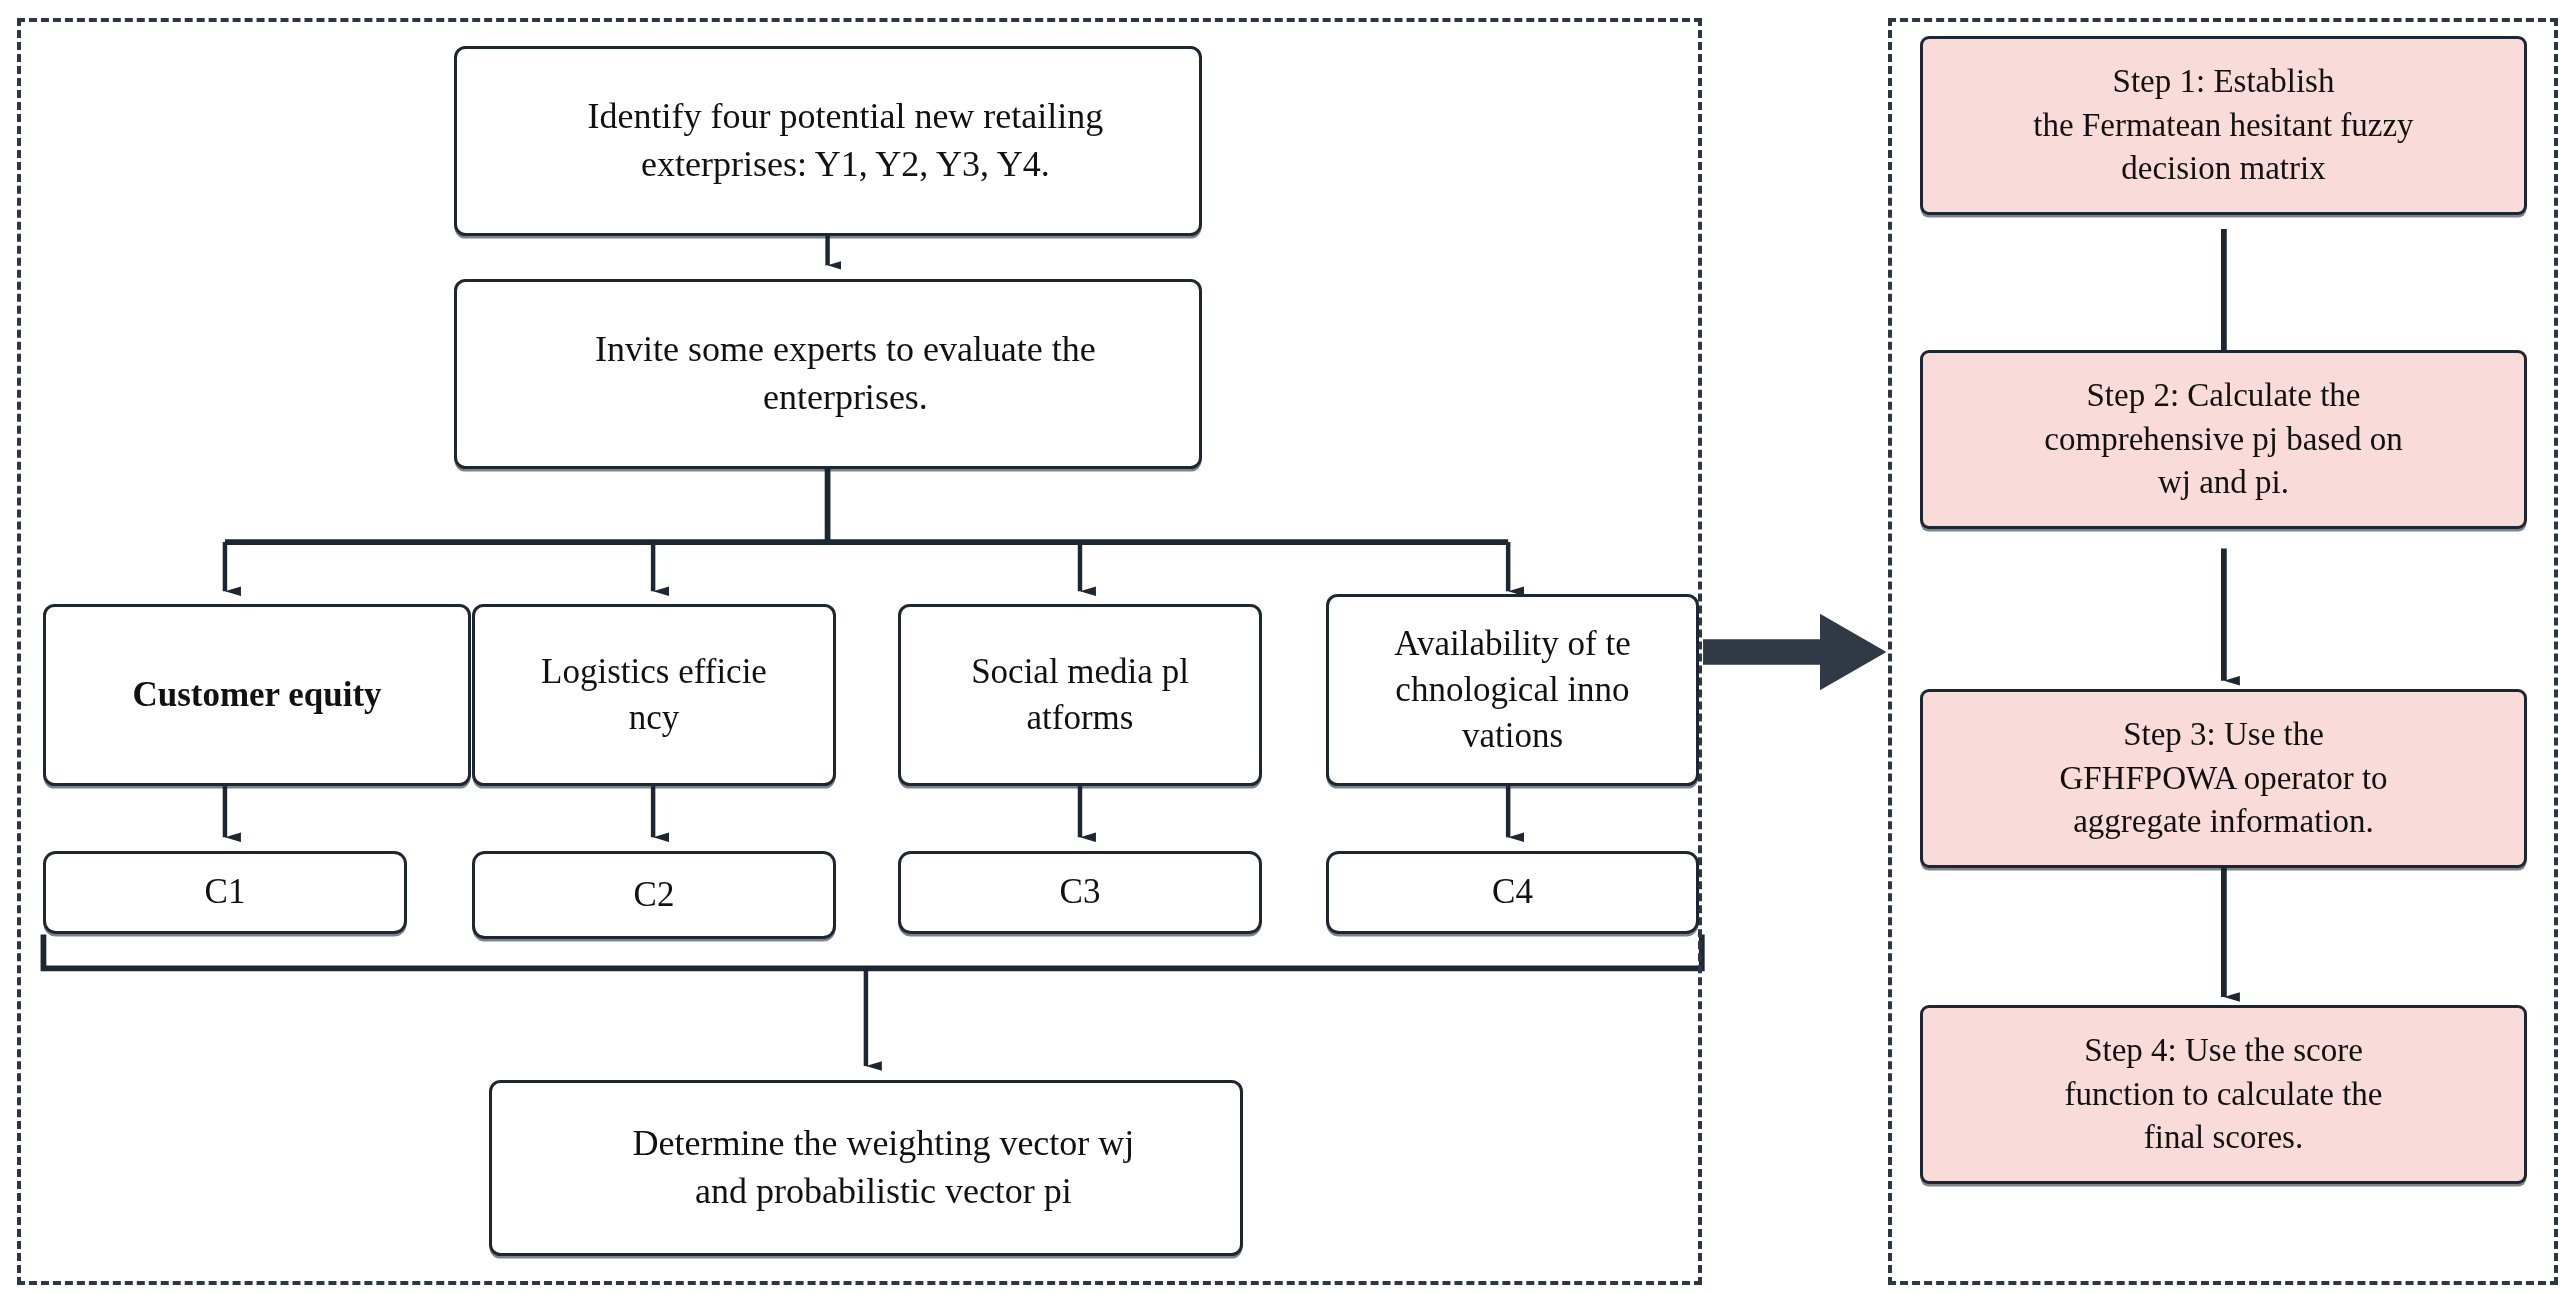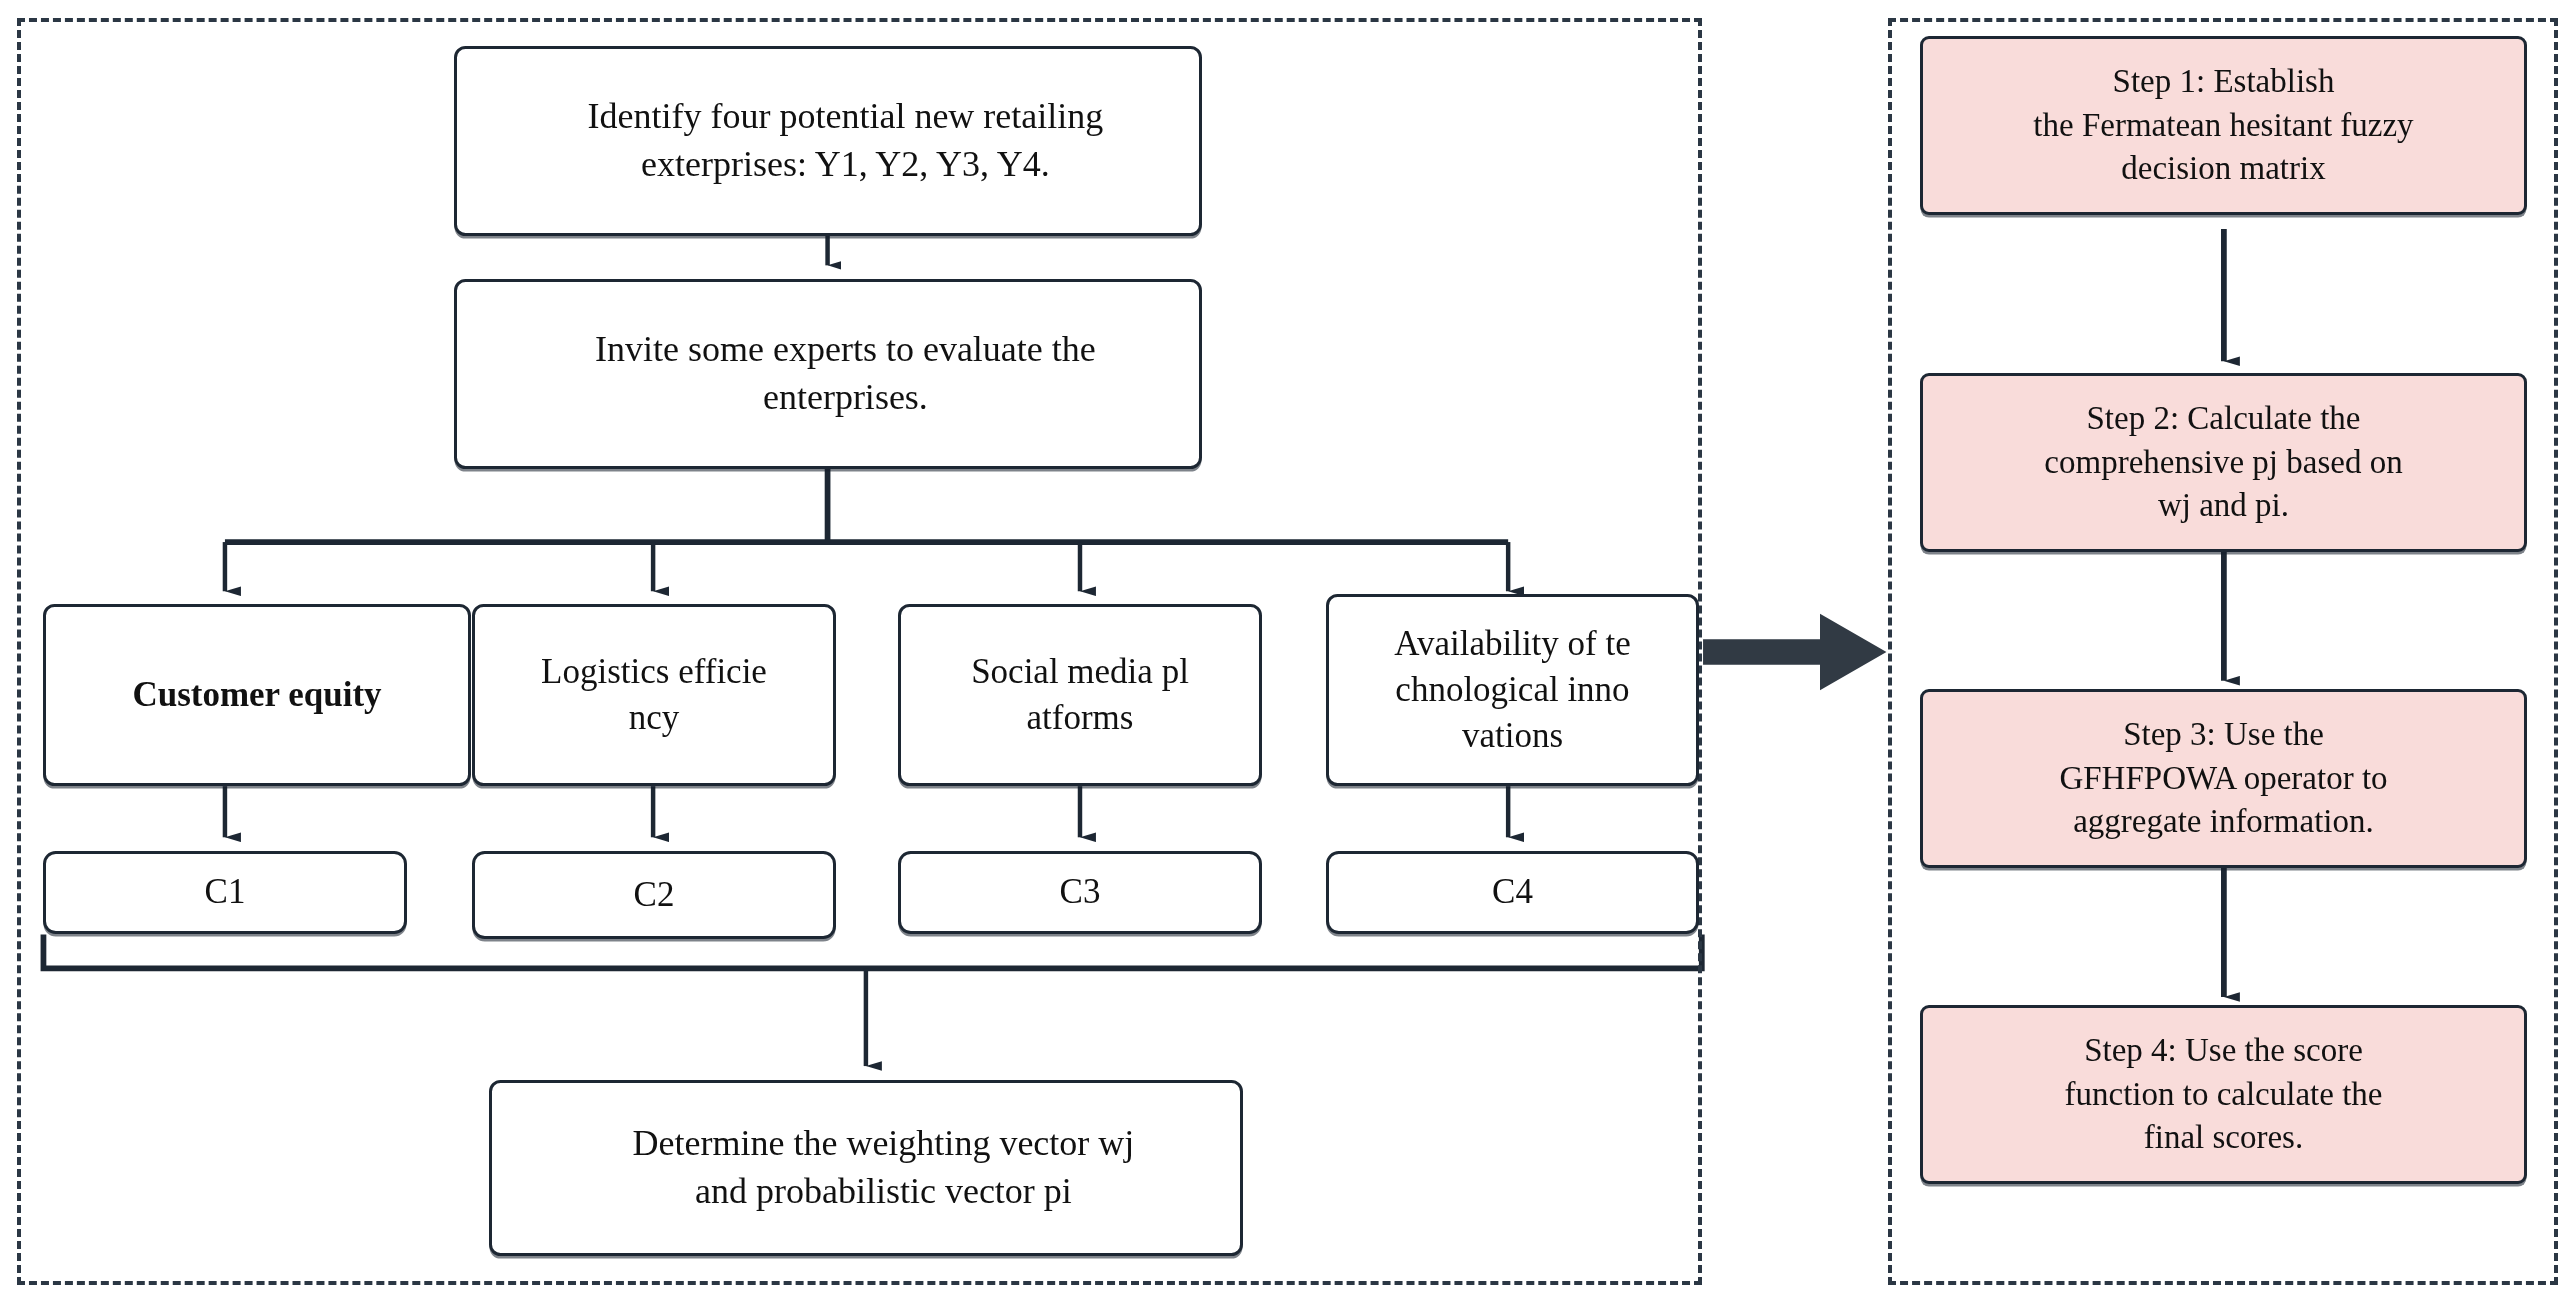--- a/index.html
+++ b/index.html
@@ -193,21 +193,21 @@
   <div class="node flow" style="left:489px; top:1080px; width:754px; height:176px;">
     <span class="node-text">Determine the weighting vector wj
 and probabilistic vector pi</span>
   </div>
 
   <div class="node step pink" style="left:1920px; top:36px; width:607px; height:179px;justify-content:flex-end;">
     <span class="node-text">Step 1: Establish
 the Fermatean hesitant fuzzy
 decision matrix</span>
   </div>
-  <div class="node step pink" style="left:1920px; top:373px; width:607px; height:179px;">
+  <div class="node step pink" style="left:1920px; top:350px; width:607px; height:179px;">
     <span class="node-text">Step 2: Calculate the
 comprehensive pj based on
 wj and pi.</span>
   </div>
   <div class="node step pink" style="left:1920px; top:689px; width:607px; height:179px;">
     <span class="node-text">Step 3: Use the
 GFHFPOWA operator to
 aggregate information.</span>
   </div>
   <div class="node step pink" style="left:1920px; top:1005px; width:607px; height:179px;">

